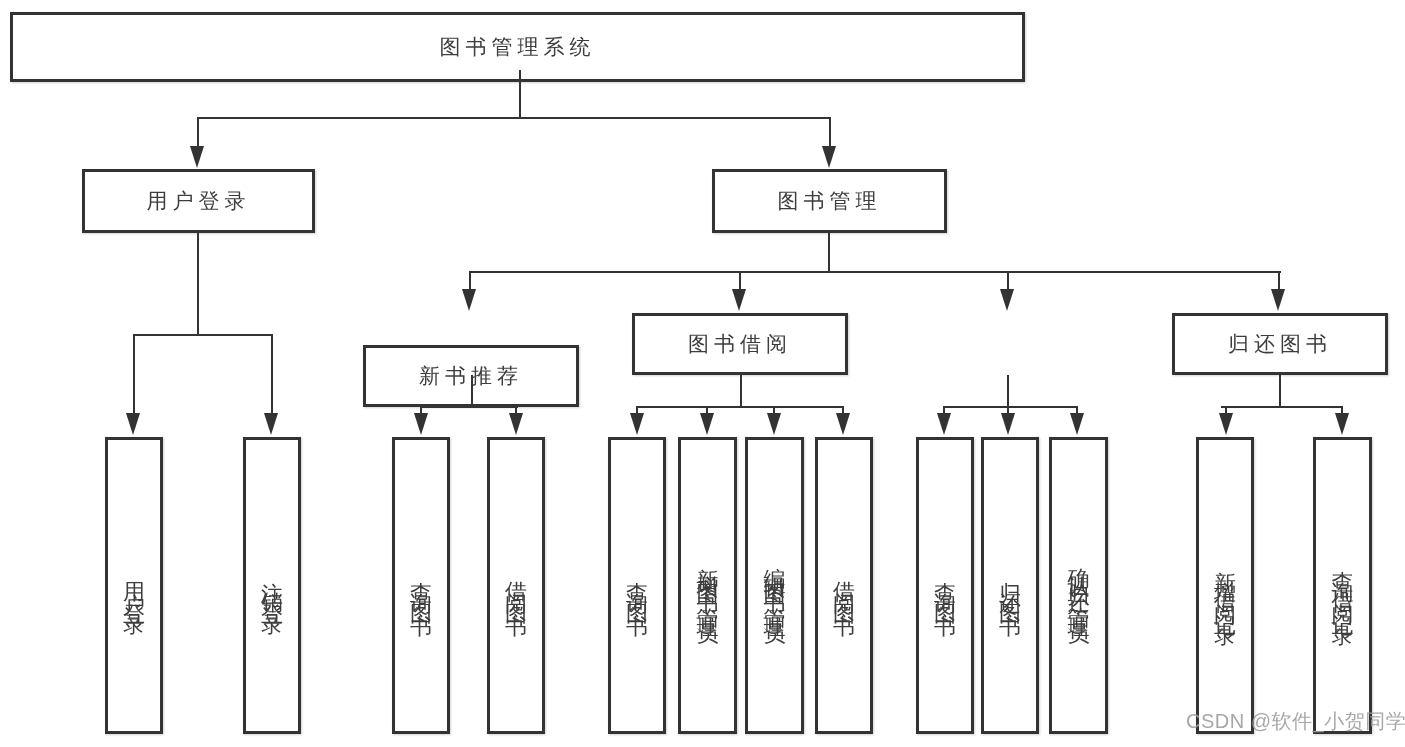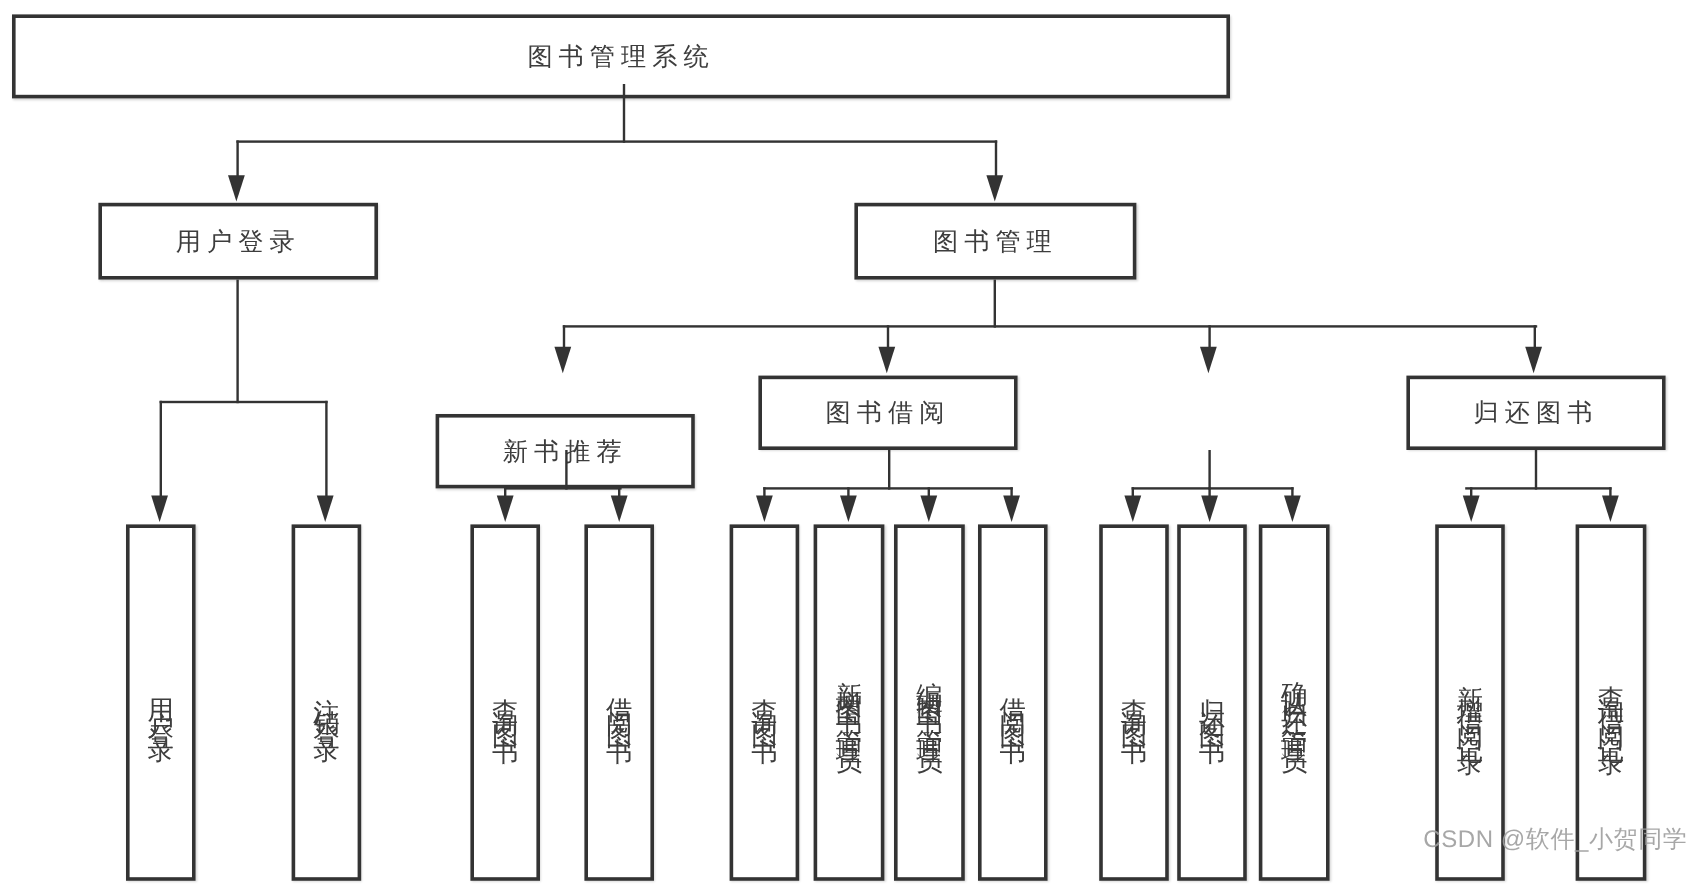--- a/index.html
+++ b/index.html
@@ -45,21 +45,21 @@
     position: absolute;
     width: 0;
     height: 0;
     border-left: 7px solid transparent;
     border-right: 7px solid transparent;
     border-top: 22px solid #333333;
   }
   .watermark {
     position: absolute;
     left: 1186px;
-    top: 686px;
+    top: 708px;
     font-size: 20px;
     color: #9e9e9e;
     opacity: 0.9;
     letter-spacing: 0.5px;
     white-space: nowrap;
     z-index: 10;
   }
 </style>
 </head>
 <body>

